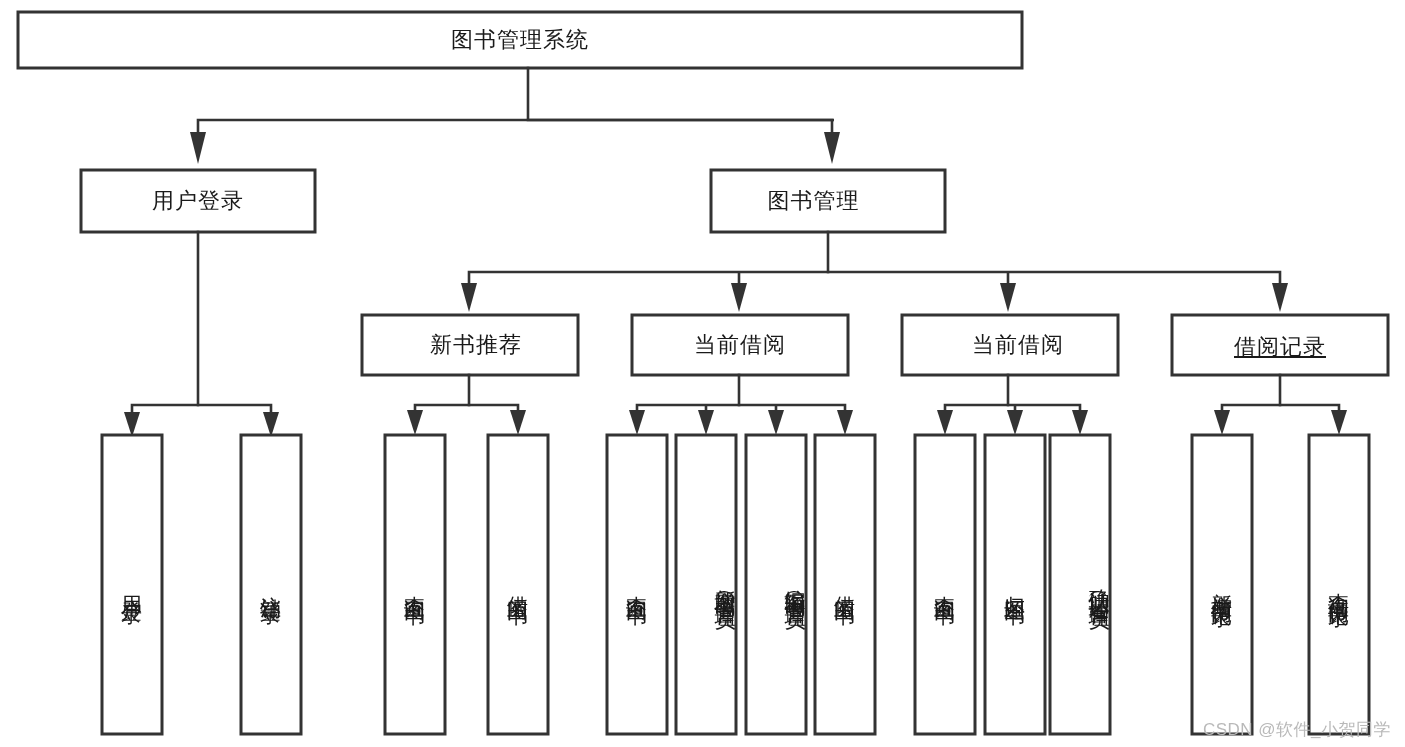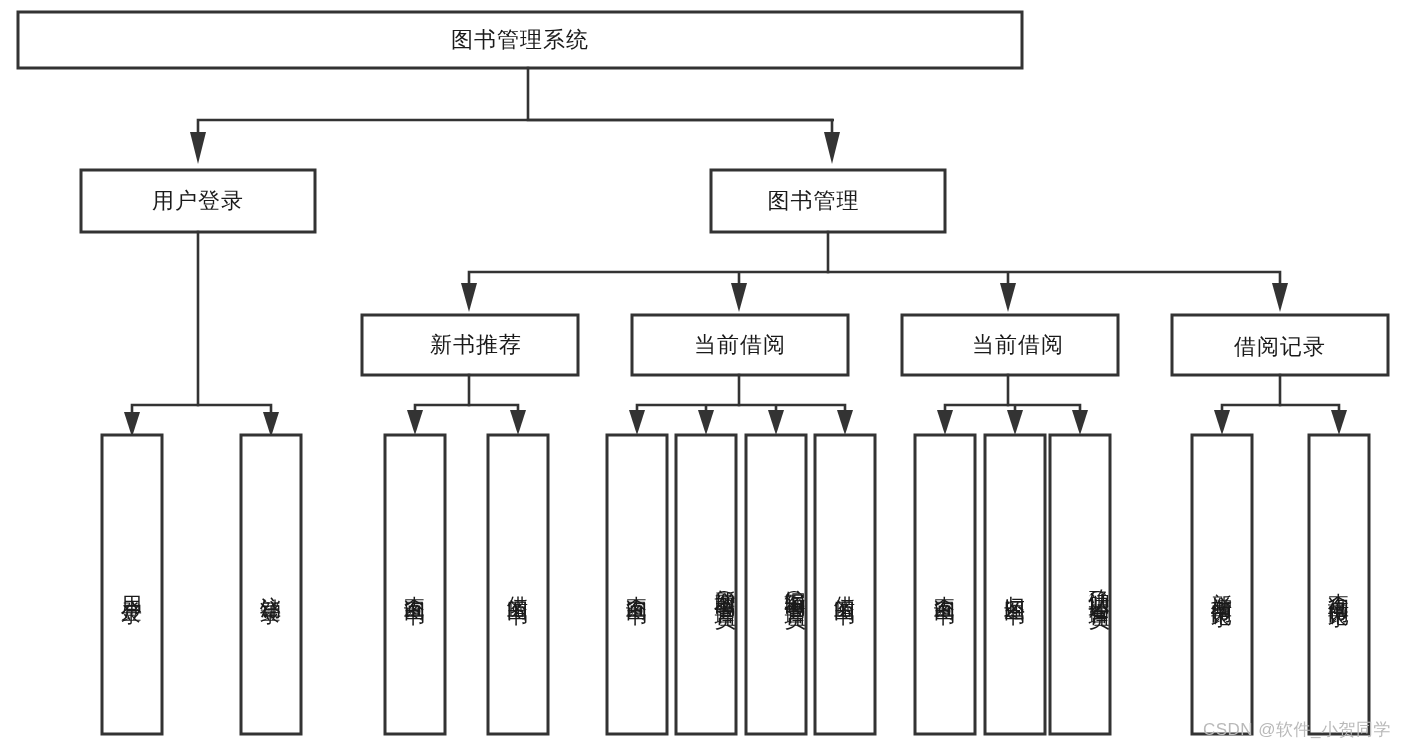--- a/index.html
+++ b/index.html
@@ -162,21 +162,21 @@
   </svg>
 
   <div class="box-label-h" style="left:18px; top:12px; width:1004px; height:56px;">图书管理系统</div>
 
   <div class="box-label-h" style="left:81px; top:170px; width:234px; height:62px;">用户登录</div>
   <div class="box-label-h" style="left:711px; top:170px; width:205px; height:62px;">图书管理</div>
 
   <div class="box-label-h" style="left:362px; top:315px; width:228px; height:60px;">新书推荐</div>
   <div class="box-label-h" style="left:632px; top:315px; width:216px; height:60px;">当前借阅</div>
   <div class="box-label-h" style="left:902px; top:315px; width:232px; height:60px;">当前借阅</div>
-  <div class="box-label-h" style="left:1172px; top:315px; width:216px; height:64px;">借阅记录</div>
+  <div class="box-label-h" style="left:1172px; top:315px; width:216px; height:64px;text-decoration:underline;">借阅记录</div>
 
   <div class="leaf-vertical-text" style="left:102px; top:435px; width:60px; height:299px;">用户登录</div>
   <div class="leaf-vertical-text" style="left:241px; top:435px; width:60px; height:299px;">注销登录</div>
 
   <div class="leaf-vertical-text" style="left:385px; top:435px; width:60px; height:299px;">查询图书</div>
   <div class="leaf-vertical-text" style="left:488px; top:435px; width:60px; height:299px;">借阅图书</div>
 
   <div class="leaf-vertical-text" style="left:607px; top:435px; width:60px; height:299px;">查询图书</div>
   <div class="leaf-vertical-text" style="left:676px; top:440px; width:60px; height:290px; align-items:flex-start;">新增图书（管理员）</div>
   <div class="leaf-vertical-text" style="left:746px; top:440px; width:60px; height:290px; align-items:flex-start;">编辑图书（管理员）</div>

